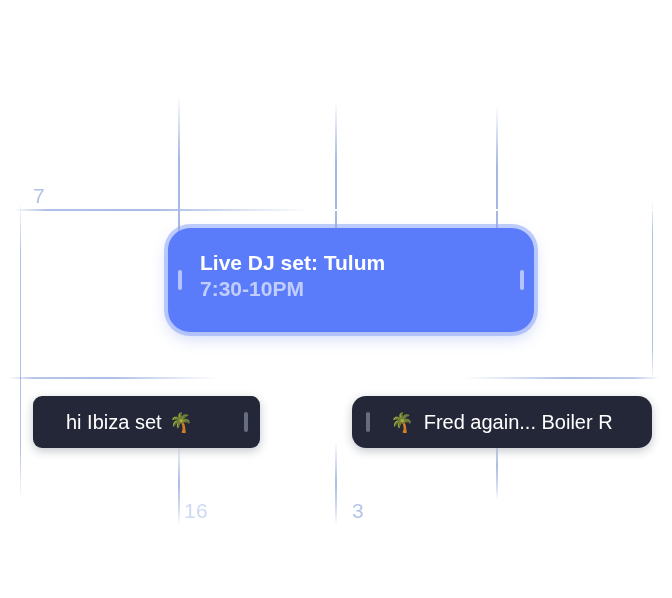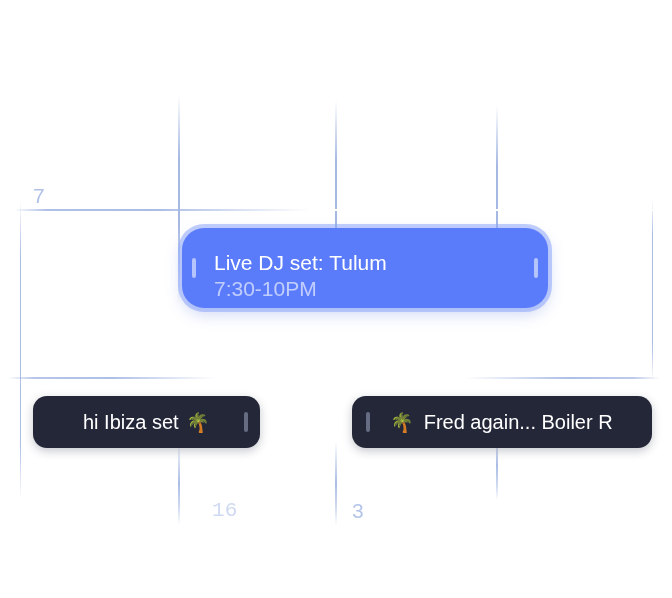--- a/index.html
+++ b/index.html
@@ -86,31 +86,32 @@
     opacity: .72;
   }
   .daynum.dimmer {
     color: #a7bbe6;
     opacity: .55;
   }
 
   
   .event-card {
     position: absolute;
-    left: 182px;
+    left: 168px;
     top: 228px;
     width: 366px;
-    height: 80px;
+    height: 104px;
     border-radius: 22px;
     background: #5b7cfa;
     box-shadow: 0 0 0 4px rgba(140,166,250,.55),
                 0 6px 16px rgba(80,110,220,.28);
     box-sizing: border-box;
     padding: 22px 30px 0 32px;
     overflow: hidden;
+    font-weight: bold;
   }
   .event-title {
     font-size: 21px;
     line-height: 26px;
     color: #ffffff;
     white-space: nowrap;
   }
   .event-time {
     font-size: 21px;
     line-height: 26px;
@@ -141,22 +142,23 @@
     color: #ffffff;
     font-size: 20px;
     white-space: nowrap;
     overflow: hidden;
     box-shadow: 0 3px 10px rgba(25,30,55,.25);
   }
   .pill-left {
     left: 33px;
     top: 396px;
     width: 227px;
-    padding-left: 50px;
+    padding-left: 33px;
     padding-right: 30px;
+    border-radius: 9px;
   }
   .pill-right {
     left: 352px;
     top: 396px;
     width: 300px;
     padding-left: 38px;
     padding-right: 14px;
   }
   .pill-handle {
     position: absolute;
@@ -196,21 +198,21 @@
   <div class="daynum dim" style="left:33px;  top:185px;">7</div>
   <div class="daynum" style="left:192px; top:185px;">8</div>
   <div class="daynum" style="left:351px; top:185px;">9</div>
   <div class="daynum" style="left:508px; top:185px;">10</div>
 
   <div class="daynum" style="left:35px;  top:343px;">11</div>
   <div class="daynum" style="left:192px; top:343px;">12</div>
   <div class="daynum" style="left:352px; top:343px;">13</div>
   <div class="daynum" style="left:510px; top:343px;">14</div>
 
-  <div class="daynum dimmer" style="left:212px; top:500px;font-family:Liberation Mono, monospace;">16</div>
+  <div class="daynum dimmer" style="left:184px; top:500px;">16</div>
   <div class="daynum dimmer" style="left:352px; top:500px; opacity:.85;">3</div>
 
   <div class="event-card">
     <div class="event-title">Live DJ set: Tulum</div>
     <div class="event-time">7:30-10PM</div>
     <div class="card-handle left"></div>
     <div class="card-handle right"></div>
   </div>
 
   <div class="pill pill-left">

